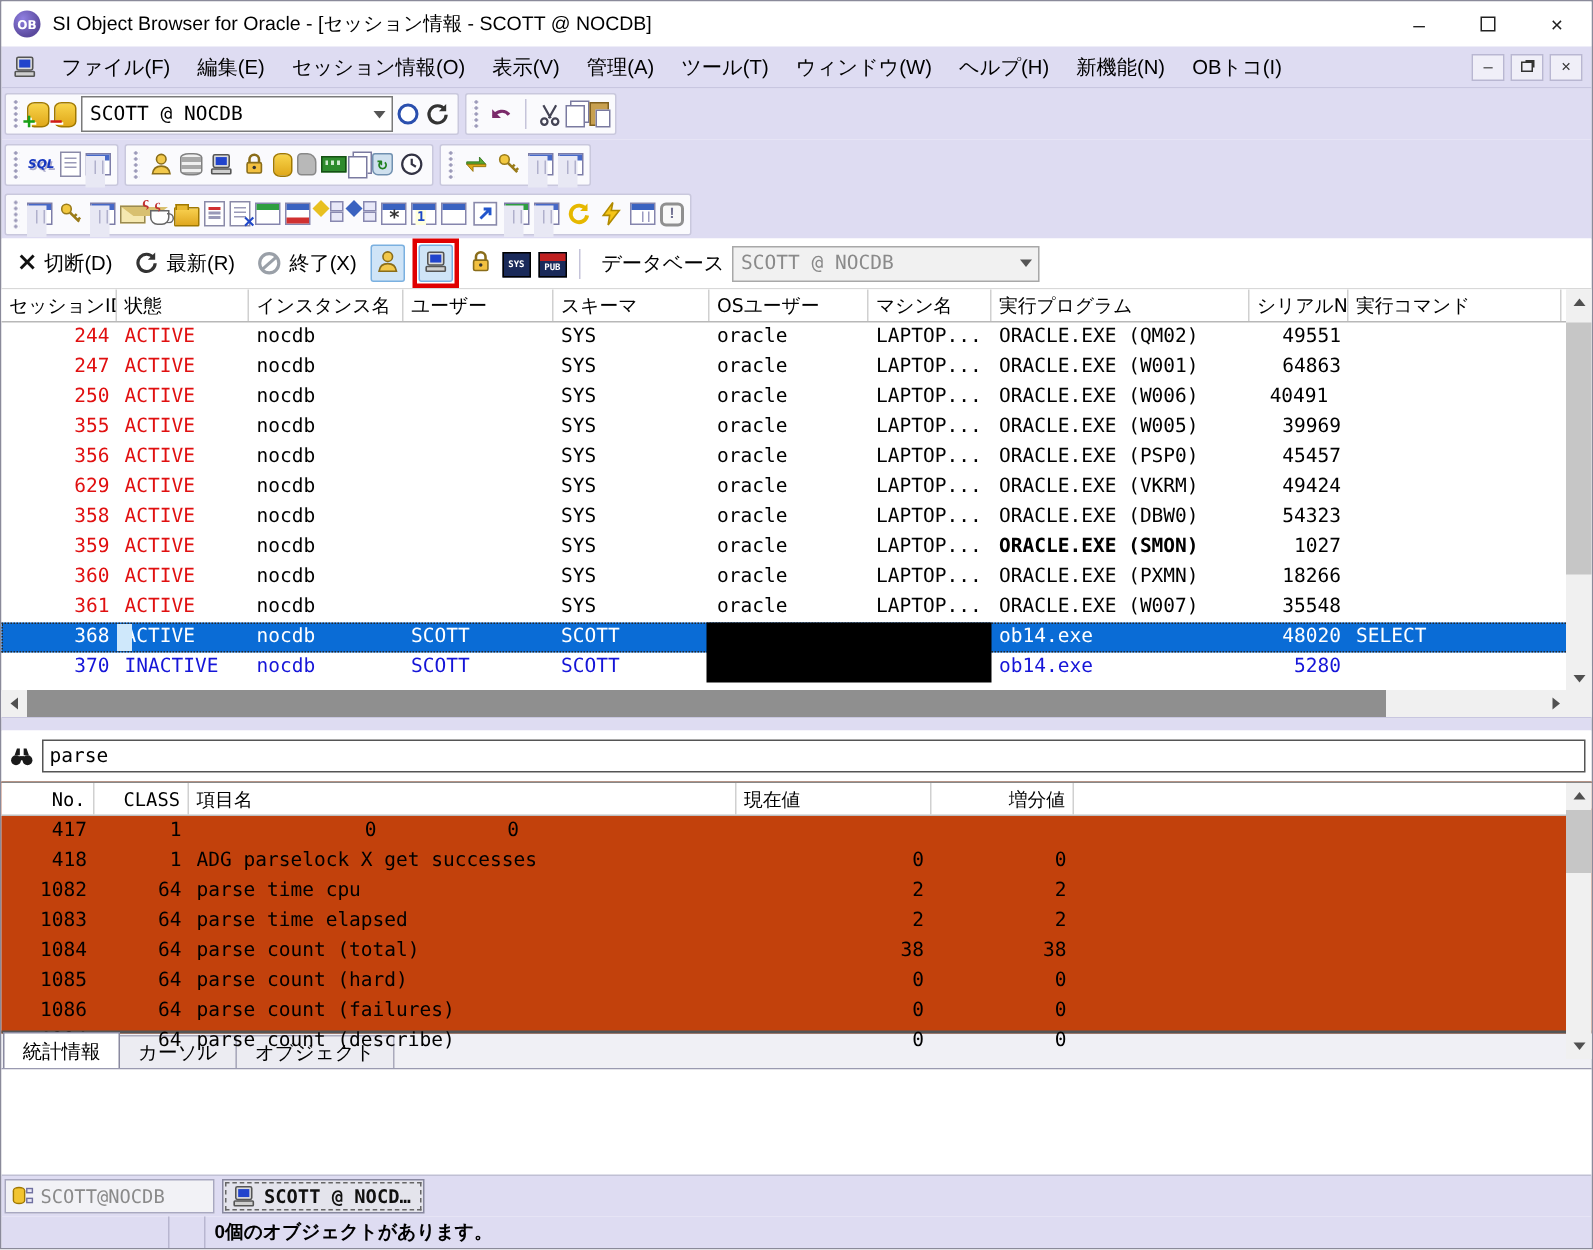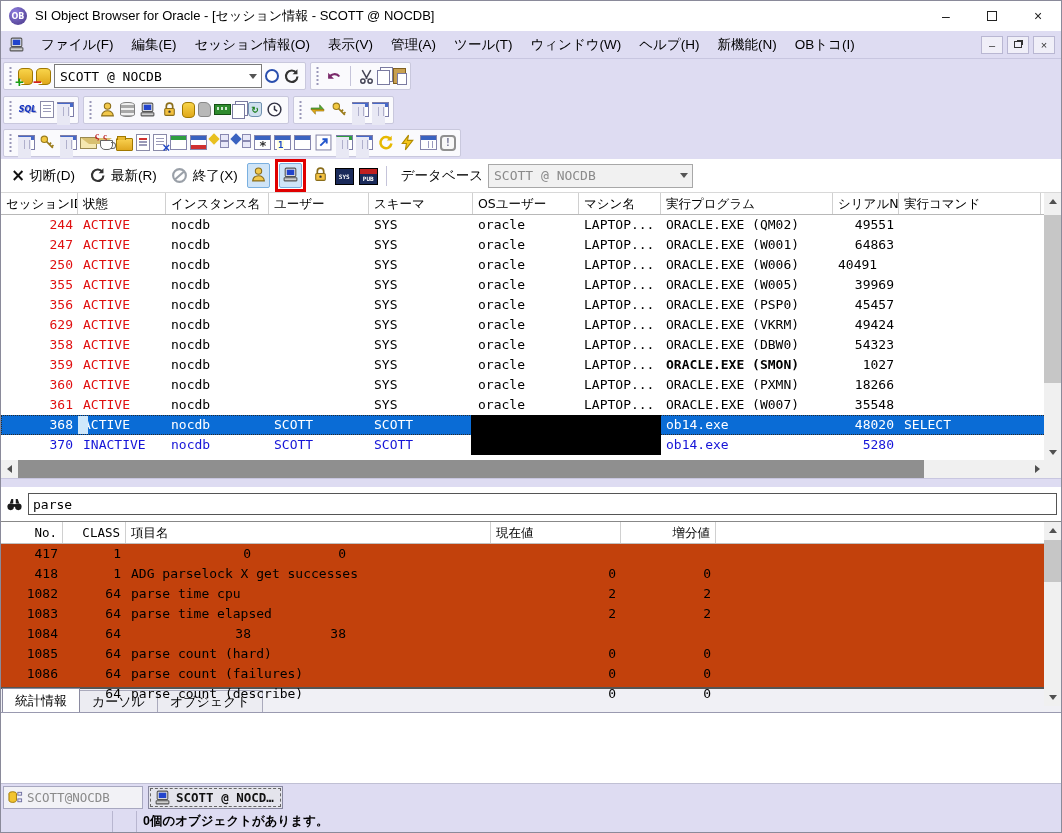--- a/index.html
+++ b/index.html
@@ -460,21 +460,21 @@
         </div>
         <div class="row red">
           <div class="cell c0" style="width: 77px; text-align: right;">250</div>
           <div class="cell c1" style="width: 88px; text-align: left;">ACTIVE</div>
           <div class="cell c2" style="width: 103px; text-align: left;">nocdb</div>
           <div class="cell c3" style="width: 100px; text-align: left;"></div>
           <div class="cell c4" style="width: 104px; text-align: left;">SYS</div>
           <div class="cell c5" style="width: 106px; text-align: left;">oracle</div>
           <div class="cell c6" style="width: 82px; text-align: left;">LAPTOP...</div>
           <div class="cell c7" style="width: 172px; text-align: left;">ORACLE.EXE (W006)</div>
-          <div class="cell c8" style="width: 66px; text-align: left;">40491</div>
+          <div class="cell c8" style="width: 66px; text-align: center;">40491</div>
           <div class="cell c9" style="width: 142px; text-align: left;"></div>
         </div>
         <div class="row red">
           <div class="cell c0" style="width: 77px; text-align: right;">355</div>
           <div class="cell c1" style="width: 88px; text-align: left;">ACTIVE</div>
           <div class="cell c2" style="width: 103px; text-align: left;">nocdb</div>
           <div class="cell c3" style="width: 100px; text-align: left;"></div>
           <div class="cell c4" style="width: 104px; text-align: left;">SYS</div>
           <div class="cell c5" style="width: 106px; text-align: left;">oracle</div>
           <div class="cell c6" style="width: 82px; text-align: left;">LAPTOP...</div>
@@ -649,20 +649,21 @@
         <div class="row">
           <div class="cell c0" style="width: 62px; text-align: right;">1083</div>
           <div class="cell c1" style="width: 63px; text-align: right;">64</div>
           <div class="cell c2" style="width: 365px; text-align: left;">parse time elapsed</div>
           <div class="cell c3" style="width: 130px; text-align: right;">2</div>
           <div class="cell c4" style="width: 95px; text-align: right;">2</div>
         </div>
         <div class="row">
           <div class="cell c0" style="width: 62px; text-align: right;">1084</div>
           <div class="cell c1" style="width: 63px; text-align: right;">64</div>
+          <div class="cell c2" style="width: 365px; text-align: left;">parse count (total)</div>
           <div class="cell c3" style="width: 130px; text-align: right;">38</div>
           <div class="cell c4" style="width: 95px; text-align: right;">38</div>
         </div>
         <div class="row">
           <div class="cell c0" style="width: 62px; text-align: right;">1085</div>
           <div class="cell c1" style="width: 63px; text-align: right;">64</div>
           <div class="cell c2" style="width: 365px; text-align: left;">parse count (hard)</div>
           <div class="cell c3" style="width: 130px; text-align: right;">0</div>
           <div class="cell c4" style="width: 95px; text-align: right;">0</div>
         </div>

